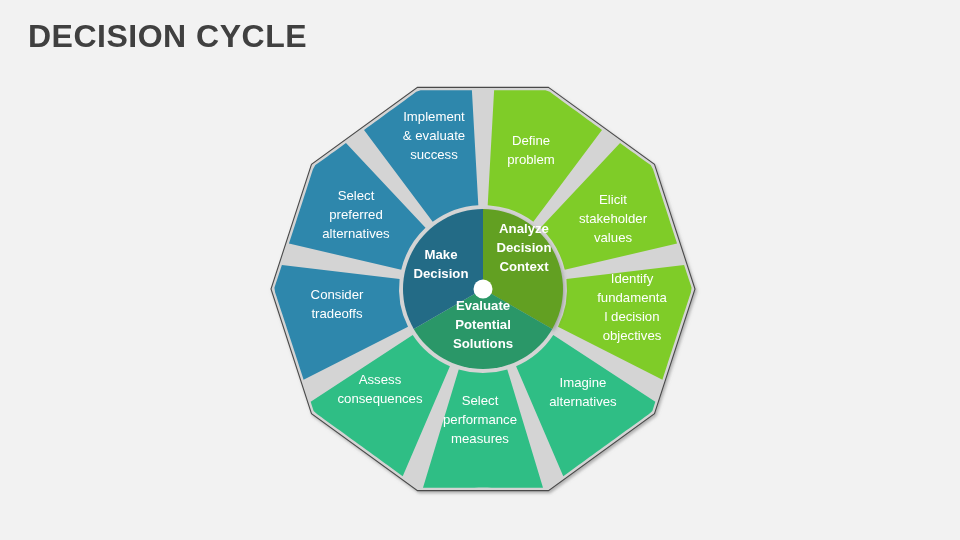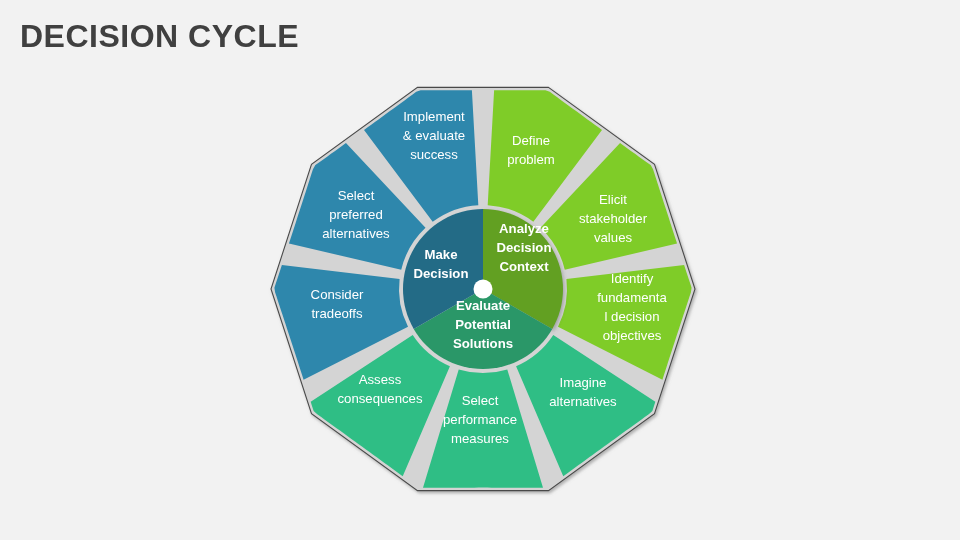--- a/index.html
+++ b/index.html
@@ -14,21 +14,21 @@
     overflow: hidden;
     position: relative;
   }
   #slide {
     position: absolute;
     inset: 0;
     background: #f2f2f2;
   }
   #page-title {
     position: absolute;
-    left: 20px;
+    left: 28px;
     top: 18px;
     font-size: 32px;
     font-weight: bold;
     letter-spacing: 0.5px;
     color: #404040;
     font-family: "Liberation Sans", sans-serif;
   }
   #diagram-wrap {
     position: absolute;
     left: 0;

